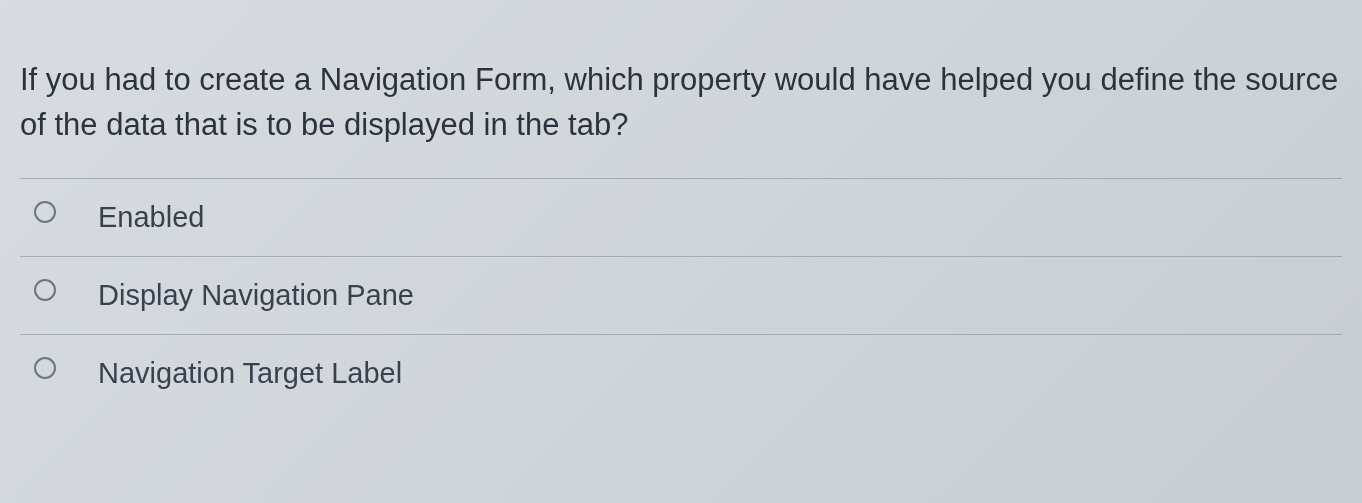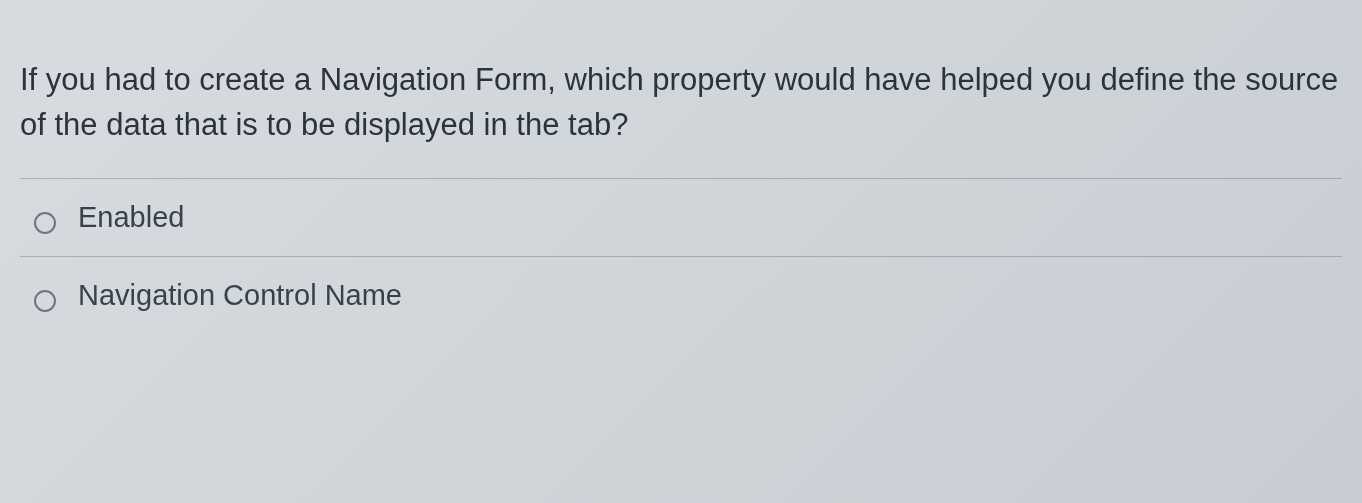--- a/index.html
+++ b/index.html
@@ -22,24 +22,25 @@
     color: #2b333f;
     padding-bottom: 30px;
     font-weight: 400;
     margin-top: 48px;
   }
   .options {
     border-top: 1px solid rgba(120,130,140,0.5);
   }
   .option {
     display: flex;
-    align-items: flex-end;
+    align-items: flex-start;
     padding: 22px 10px 22px 14px;
     border-bottom: 1px solid rgba(120,130,140,0.5);
     cursor: pointer;
+    gap: 20px;
   }
   .option:last-child {
     border-bottom: none;
     padding-bottom: 10px;
   }
   .radio {
     width: 22px;
     height: 22px;
     border: 2px solid #6a7685;
     border-radius: 50%;
@@ -58,15 +59,19 @@
 
 <div class="question">If you had to create a Navigation Form, which property would have helped you define the source of the data that is to be displayed in the tab?</div>
 
 <div class="options">
   <div class="option">
     <span class="radio"></span>
     <span class="option-label">Enabled</span>
   </div>
   <div class="option">
     <span class="radio"></span>
-    <span class="option-label">Navigation Control Name</span>
+    <span class="option-label">Display Navigation Pane</span>
+  </div>
+  <div class="option">
+    <span class="radio"></span>
+    <span class="option-label">Navigation Target Label</span>
   </div>
 </div>
 
 </body></html>

